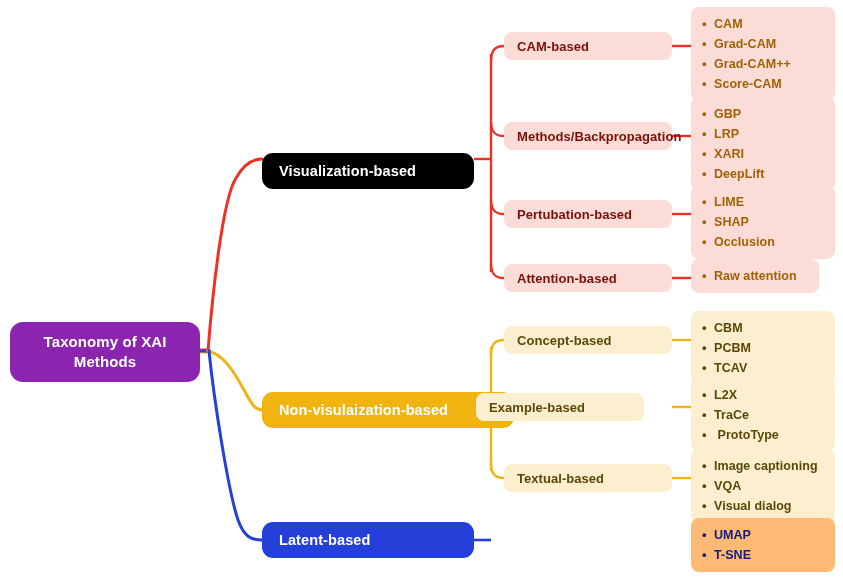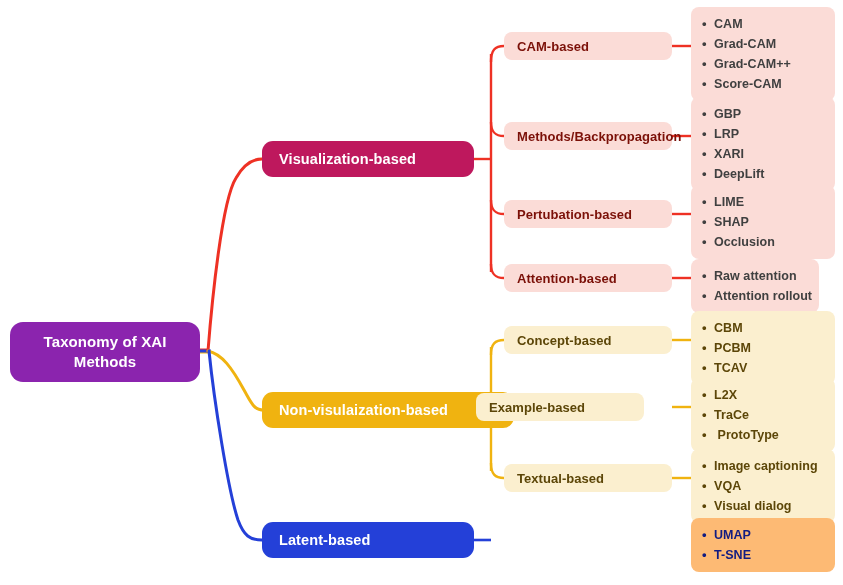--- a/index.html
+++ b/index.html
@@ -59,21 +59,21 @@
     border-radius: 11px;
     justify-content: flex-start;
     padding-left: 17px;
   }
   .node-l1 .node-label {
     color: #ffffff;
     font-size: 14.5px;
     font-weight: bold;
     letter-spacing: .1px;
   }
-  .l1-red    { background: #be185d; }
+  .l1-red    { background: #000000; margin-top: 12px; }
   .l1-yellow { background: #F0B310; }
   .l1-blue   { background: #2440D8; }
 
   
   .node-l2 {
     justify-content: flex-start;
     padding-left: 13px;
     border-radius: 8px;
   }
   .node-l2 .node-label {
@@ -107,21 +107,21 @@
     line-height: 1.52;
     white-space: pre;
     letter-spacing: .05px;
   }
   .leaf-item::before {
     content: "\2022";
     display: inline-block;
     width: 12px;
     font-size: 13px;
   }
-  .leaf-red    .leaf-item { color: #404040; }
+  .leaf-red    .leaf-item { color: #a16207; }
   .leaf-yellow .leaf-item { color: #5C4608; }
   .leaf-blue   .leaf-item { color: #111C82; }
 </style>
 </head>
 <body>
 
 <div id="canvas">
 
   <svg id="edges" viewBox="0 0 843 585" width="843" height="585" xmlns="http://www.w3.org/2000/svg">
 
@@ -226,21 +226,20 @@
     <ul class="leaf-list">
         <li class="leaf-item">LIME</li>
         <li class="leaf-item">SHAP</li>
         <li class="leaf-item">Occlusion</li>
       </ul>
   </div>
 
   <div class="node node-leaf leaf-red" style="left:691px; top:259px; width:128px;">
     <ul class="leaf-list">
         <li class="leaf-item">Raw attention</li>
-        <li class="leaf-item">Attention rollout</li>
       </ul>
   </div>
 
   <div class="node node-leaf leaf-yellow" style="left:691px; top:311px; width:144px;">
     <ul class="leaf-list">
         <li class="leaf-item">CBM</li>
         <li class="leaf-item">PCBM</li>
         <li class="leaf-item">TCAV</li>
       </ul>
   </div>

